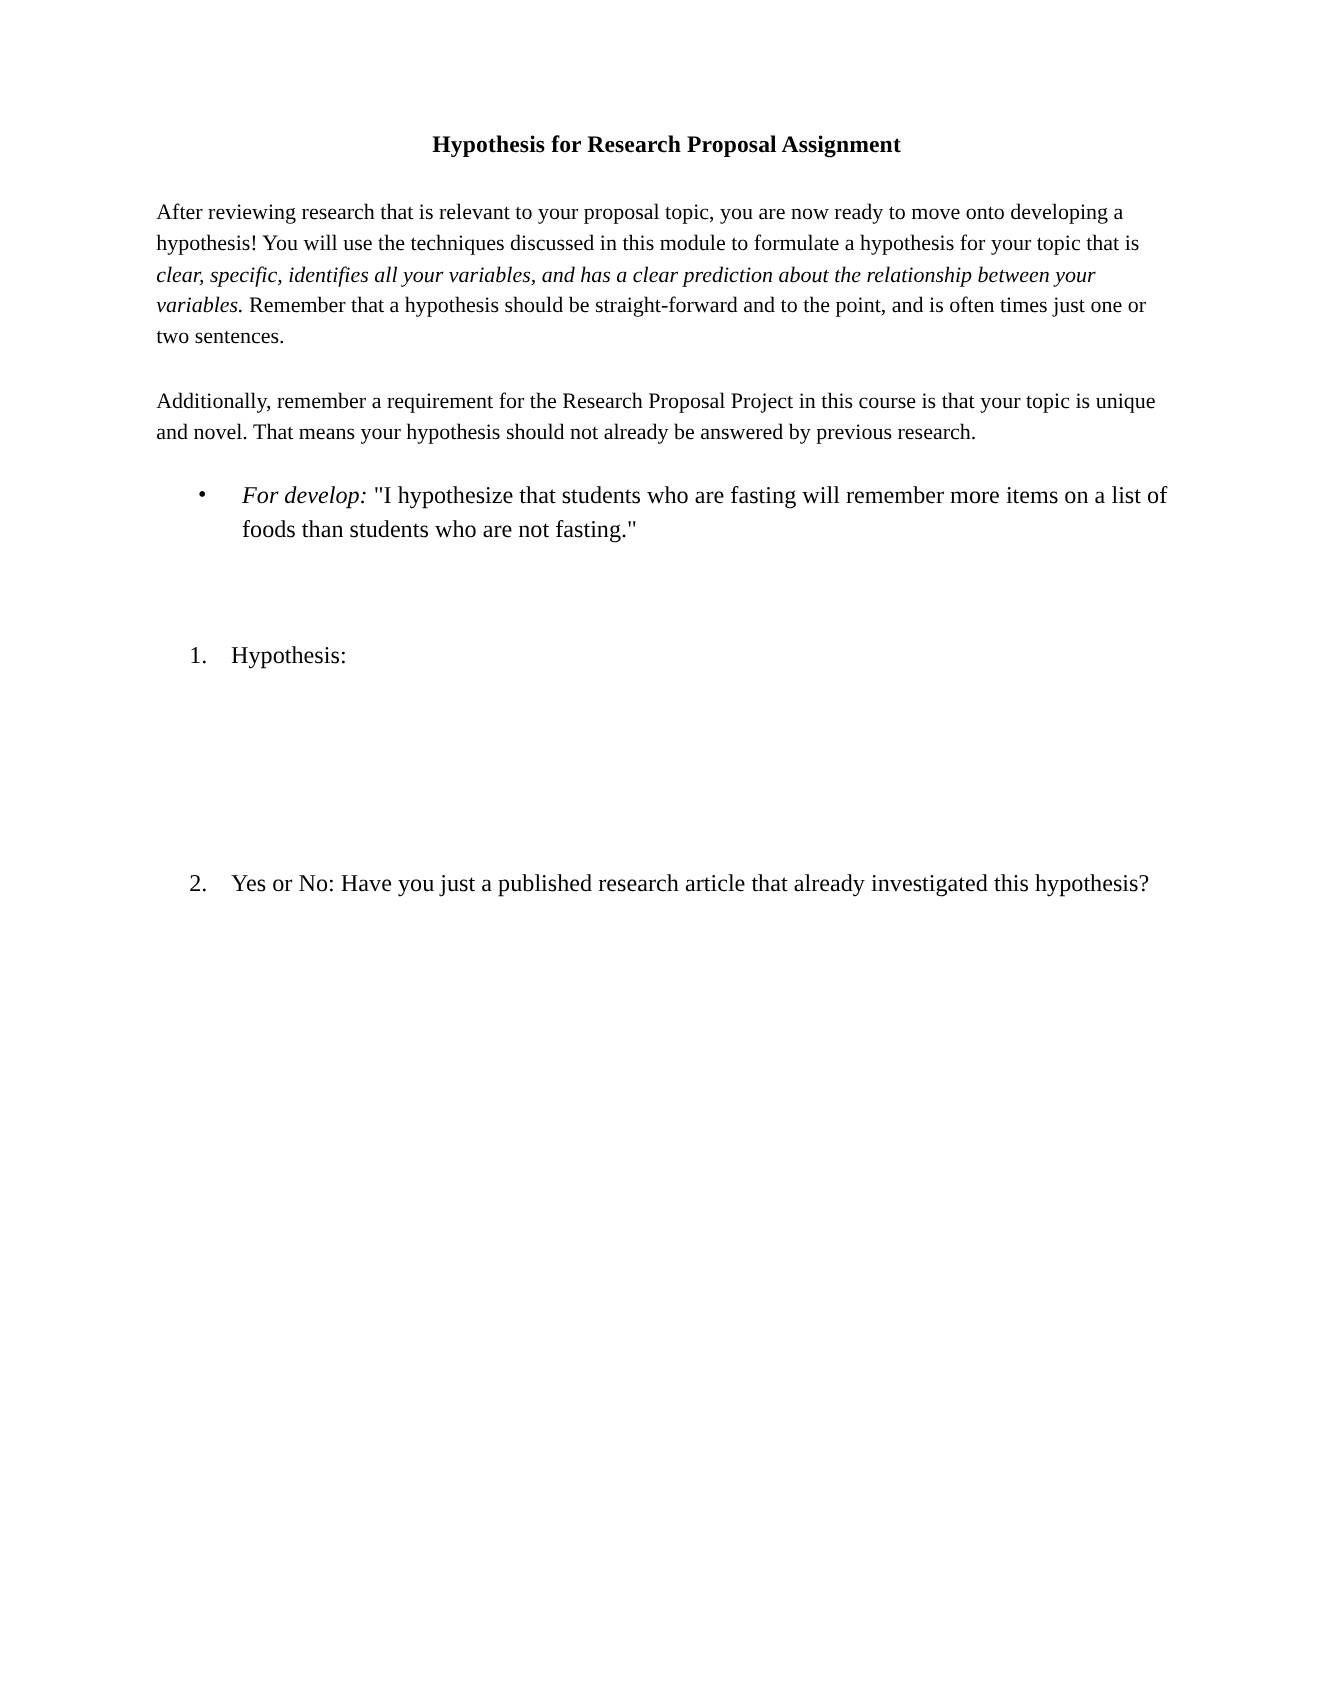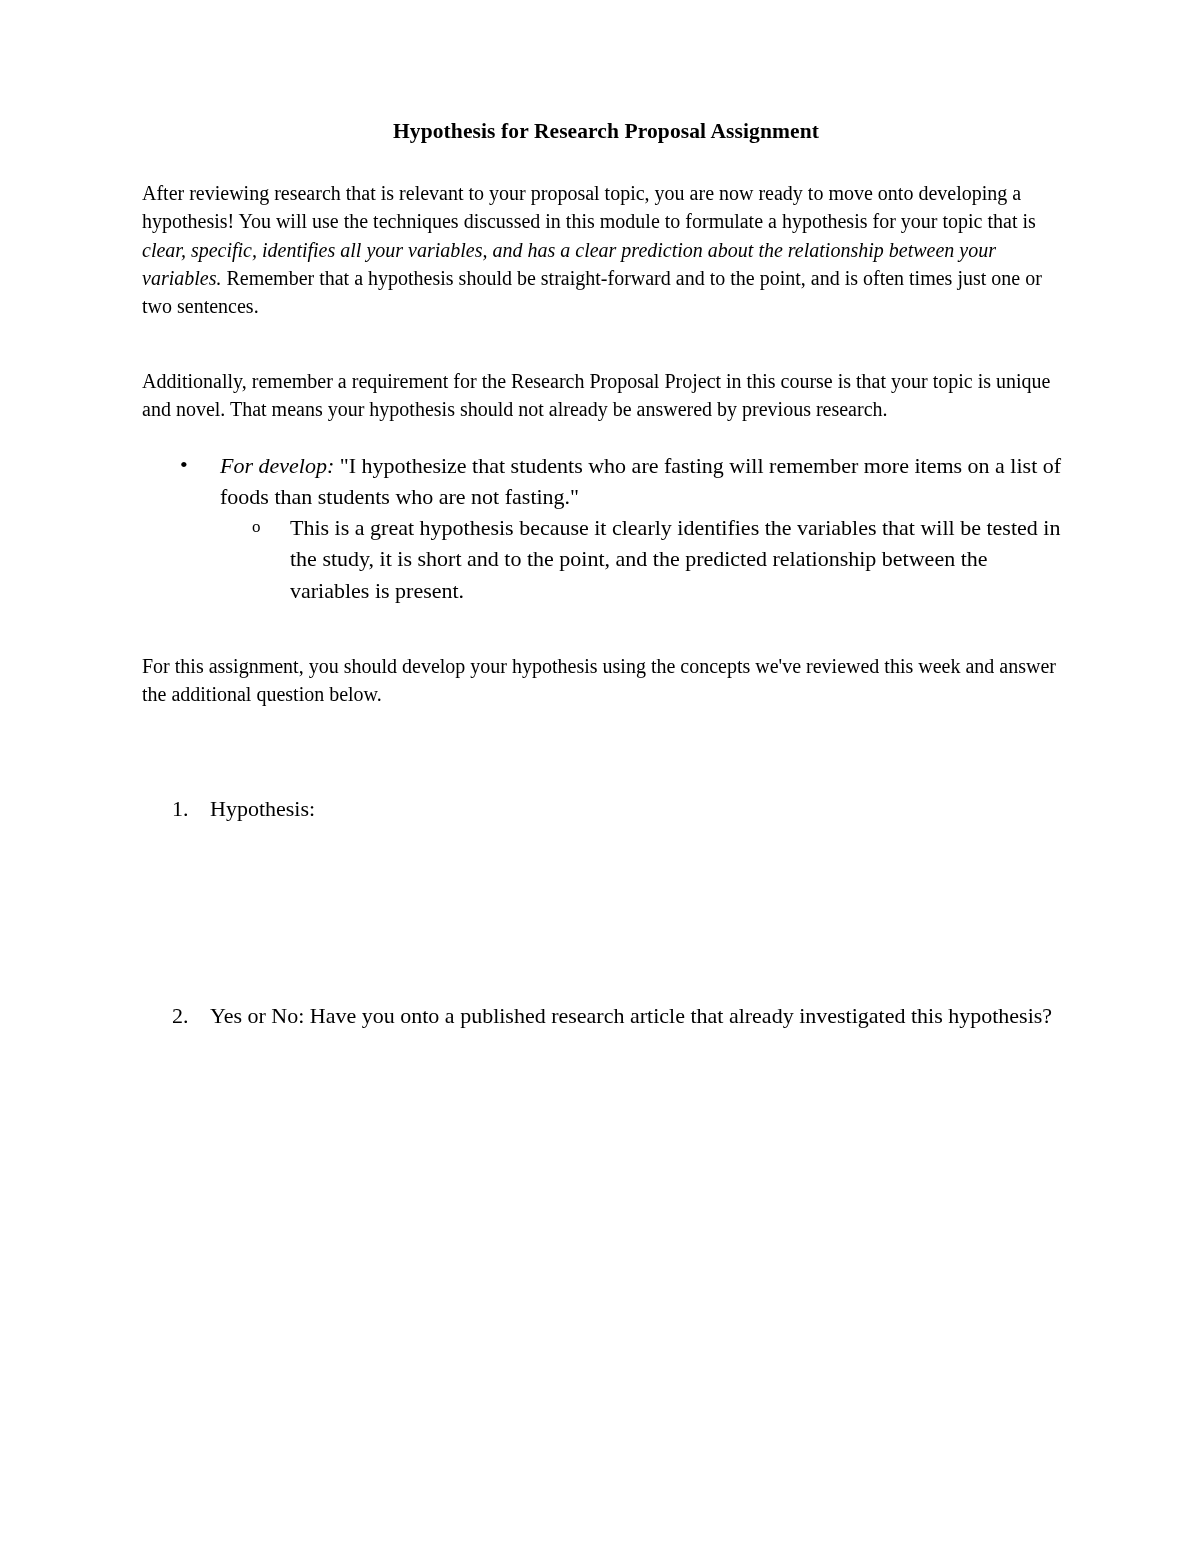--- a/index.html
+++ b/index.html
@@ -34,21 +34,21 @@
   .para {
     font-size: 20px;
     line-height: 1.42;
     margin: 24px 0 0 0;
     text-align: left;
   }
   .para.first {
     margin-top: 34px;
   }
   .para.gap-lg {
-    margin-top: 46px;
+    margin-top: 30px;
   }
   em.it {
     font-style: italic;
   }
   ul.bullets {
     list-style: none;
     margin: 26px 0 0 0;
     padding: 0;
   }
   ul.bullets > li {
@@ -117,32 +117,28 @@
 
   <h1 class="doc-title">Hypothesis for Research Proposal Assignment</h1>
 
   <p class="para first"><span>After reviewing research that is relevant to your proposal topic, you are now ready to move onto developing a hypothesis! You will use the techniques discussed in this module to formulate a hypothesis for your topic that is </span><em class="it">clear, specific, identifies all your variables, and has a clear prediction about the relationship between your variables.</em><span> Remember that a hypothesis should be straight-forward and to the point, and is often times just one or two sentences.</span></p>
 
   <p class="para gap-lg">Additionally, remember a requirement for the Research Proposal Project in this course is that your topic is unique and novel. That means your hypothesis should not already be answered by previous research.</p>
 
   <ul class="bullets">
     <li>
       <em class="it">For develop:</em><span> "I hypothesize that students who are fasting will remember more items on a list of foods than students who are not fasting."</span>
-      <ul class="sub">
-        <li>This is a great hypothesis because it clearly identifies the variables that will be tested in the study, it is short and to the point, and the predicted relationship between the variables is present.</li>
-      </ul>
     </li>
   </ul>
 
-  <p class="para gap-lg">For this assignment, you should develop your hypothesis using the concepts we've reviewed this week and answer the additional question below.</p>
 
   <ol class="numbered">
     <li class="q1">
       <span class="num">1.</span>
       <span>Hypothesis:</span>
     </li>
     <li class="q2">
       <span class="num">2.</span>
-      <span>Yes or No: Have you onto a published research article that already investigated this hypothesis?</span>
+      <span>Yes or No: Have you just a published research article that already investigated this hypothesis?</span>
     </li>
   </ol>
 
 </div>
 
 </body></html>

